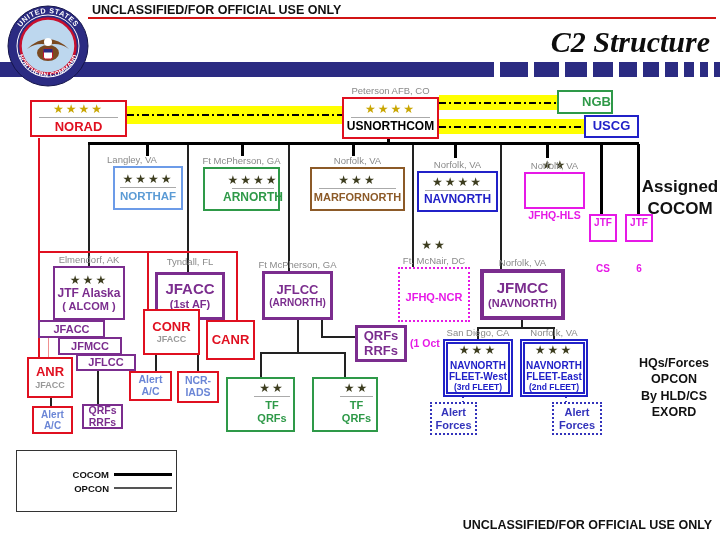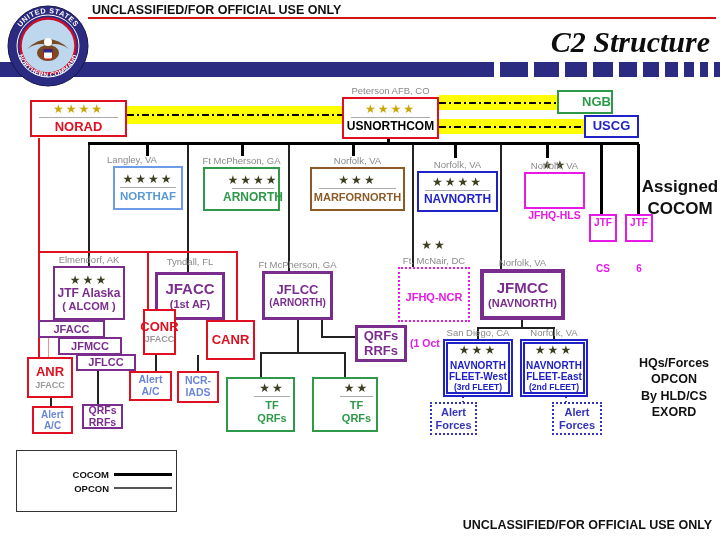--- a/index.html
+++ b/index.html
@@ -222,21 +222,21 @@
         <div class="ln cp s11">JFMCC</div>
       </div>
       <div class="node b-purple" style="left: 76px; top: 354px; width: 60px; height: 17px;">
         <div class="ln cp s11">JFLCC</div>
       </div>
       <div class="node b-purple3" style="left: 155px; top: 272px; width: 70px; height: 48px;">
         <div class="ln cp s15">JFACC</div>
         <div class="ln cp s11">(1st AF)</div>
       </div>
       <div class="loclabel" style="left: 190px; top: 256px;">Tyndall, FL</div>
-      <div class="node b-red" style="left: 143px; top: 309px; width: 33px; height: 46px;">
+      <div class="node b-red" style="left: 143px; top: 309px; width: 57px; height: 46px;">
         <div class="ln cr s13">CONR</div>
         <div class="ln cgy s9">JFACC</div>
       </div>
       <div class="node b-red" style="left: 206px; top: 320px; width: 49px; height: 40px;">
         <div class="ln cr s13">CANR</div>
       </div>
       <div class="node b-red" style="left: 27px; top: 357px; width: 46px; height: 41px;">
         <div class="ln cr s13">ANR</div>
         <div class="ln cgy s9">JFACC</div>
       </div>

